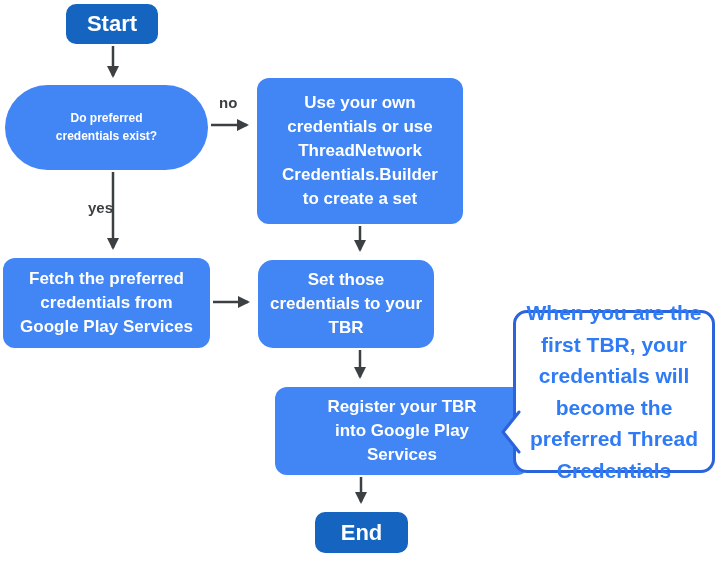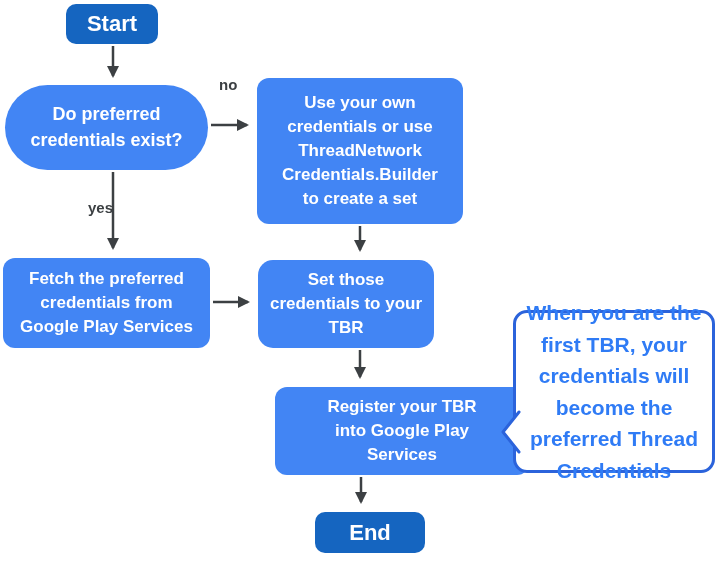--- a/index.html
+++ b/index.html
@@ -51,36 +51,36 @@
   }
   .process{
     background:var(--process);
     border-radius:12px;
     font-size:17px;
     padding:14px 10px;
   }
   .decision{
     background:var(--process);
     border-radius:43px;
-    font-size:18px;
+    font-size:12px;
   }
   #node-start{left:66px;top:4px;width:92px;height:40px;}
   #node-decision{left:5px;top:85px;width:203px;height:85px;}
   #node-use-own{left:257px;top:78px;width:206px;height:146px;}
   #node-fetch{left:3px;top:258px;width:207px;height:90px;}
   #node-set{left:258px;top:260px;width:176px;height:88px;border-radius:15px;}
   #node-register{left:275px;top:387px;width:254px;height:88px;}
-  #node-end{left:315px;top:512px;width:110px;height:41px;text-align:right;}
+  #node-end{left:315px;top:512px;width:93px;height:41px;text-align:right;}
   .edge-label{
     position:absolute;
     font-size:15px;
     font-weight:bold;
     color:var(--arrow);
   }
-  #label-no{left:219px;top:76px;}
+  #label-no{left:219px;top:94px;}
   #label-yes{left:88px;top:199px;}
   .callout{
     position:absolute;
     left:513px;top:310px;
     width:202px;height:163px;
     border:3px solid var(--callout-border);
     border-radius:14px;
     background:var(--bg);
     display:flex;
     align-items:center;

